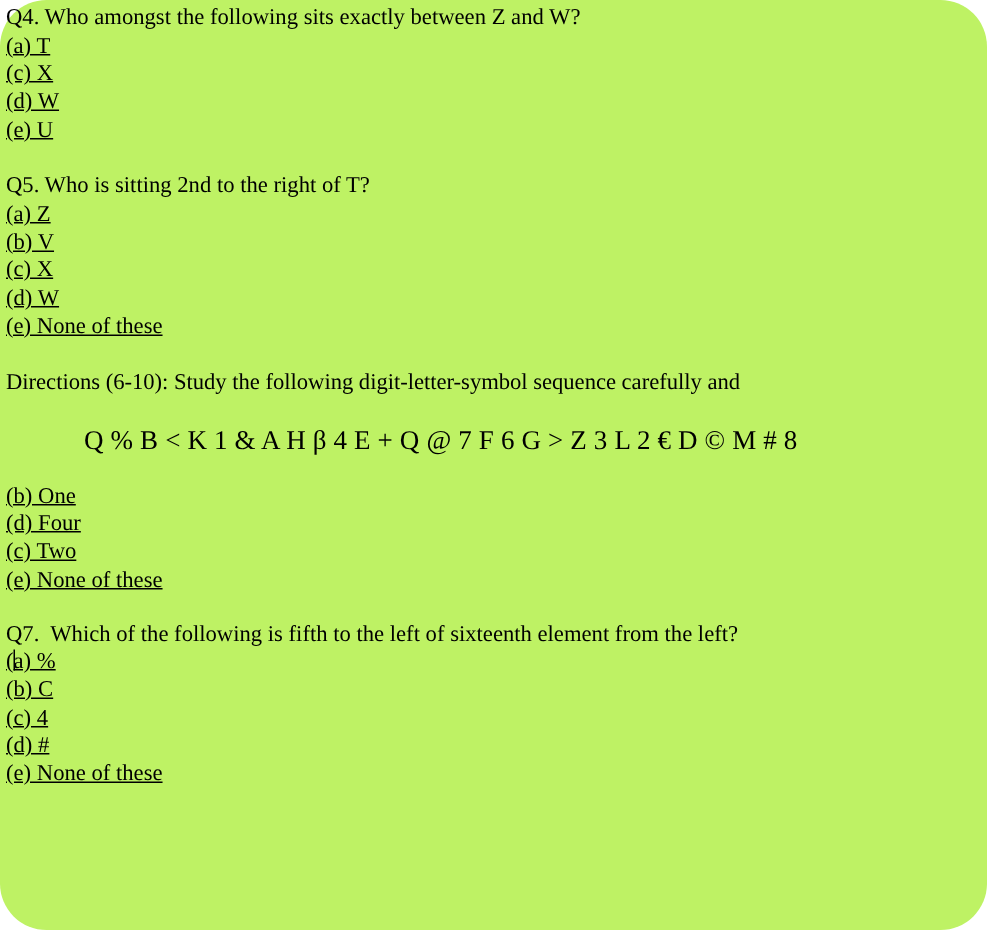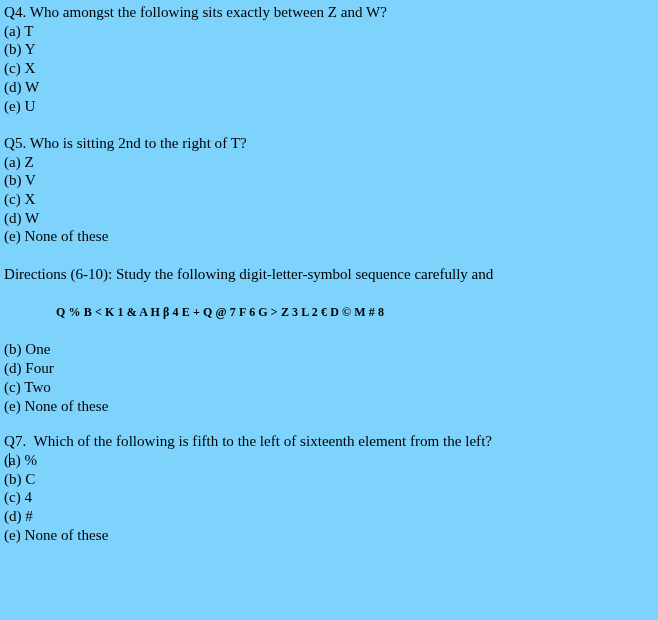--- a/index.html
+++ b/index.html
@@ -14,42 +14,44 @@
     overflow: hidden;
     font-family: "Liberation Serif", "DejaVu Serif", serif;
     color: #000000;
     -webkit-font-smoothing: antialiased;
   }
   .page {
     box-sizing: border-box;
     width: 658px;
     height: 620px;
     padding: 3px 6px 0 4px;
-    background: #7dd3fc;
+    background: #bef264;
+    border-radius: 31px;
   }
   .question {
     font-size: 15.1px;
     line-height: 18.7px;
     white-space: pre-wrap;
   }
   .option {
     font-size: 15.1px;
     line-height: 18.7px;
     white-space: pre-wrap;
+    text-decoration: underline;
   }
   .directions {
     font-weight: normal;
     font-size: 15.1px;
     line-height: 19.2px;
     white-space: pre-wrap;
     letter-spacing: -0.02px;
   }
   .sequence {
-    font-weight: bold;
-    font-size: 12px;
+    font-weight: normal;
+    font-size: 18px;
     line-height: 19px;
     padding-left: 52px;
     white-space: pre-wrap;
     letter-spacing: 0.1px;
   }
   .spacer {
     height: 18.7px;
   }
   .spacer-sm {
     height: 17px;
@@ -73,21 +75,20 @@
   }
 </style>
 </head>
 <body>
 
 <div class="page">
 
   <div class="block">
     <div class="question">Q4. Who amongst the following sits exactly between Z and W?</div>
     <div class="option">(a) T</div>
-    <div class="option">(b) Y</div>
     <div class="option">(c) X</div>
     <div class="option">(d) W</div>
     <div class="option">(e) U</div>
   </div>
 
   <div class="spacer"></div>
 
   <div class="block">
     <div class="question">Q5. Who is sitting 2nd to the right of T?</div>
     <div class="option">(a) Z</div>

